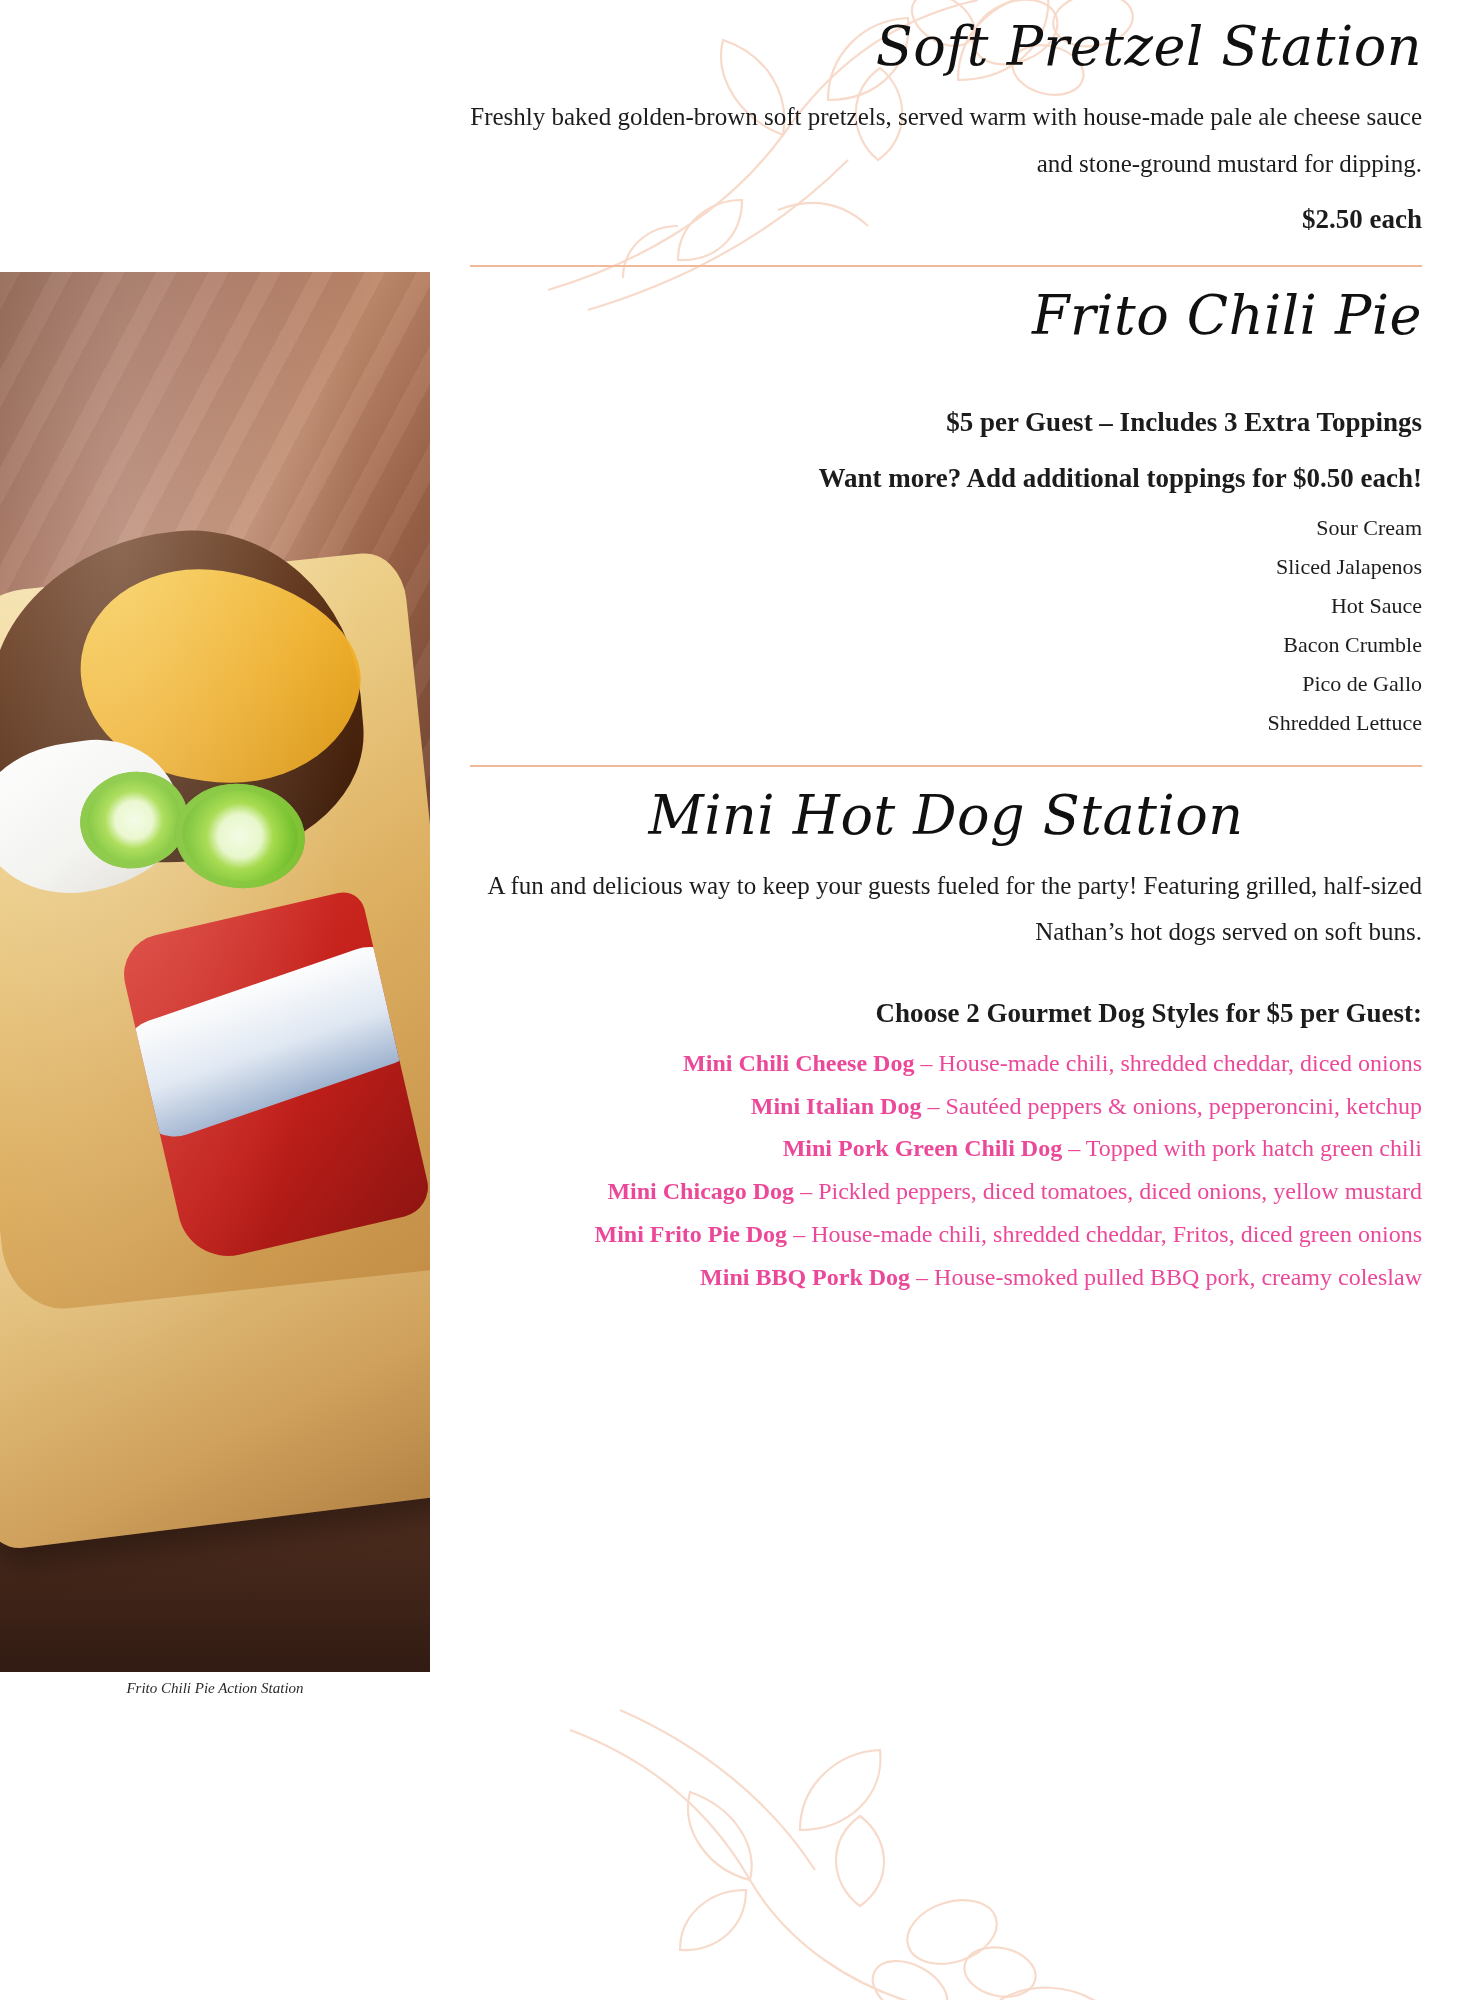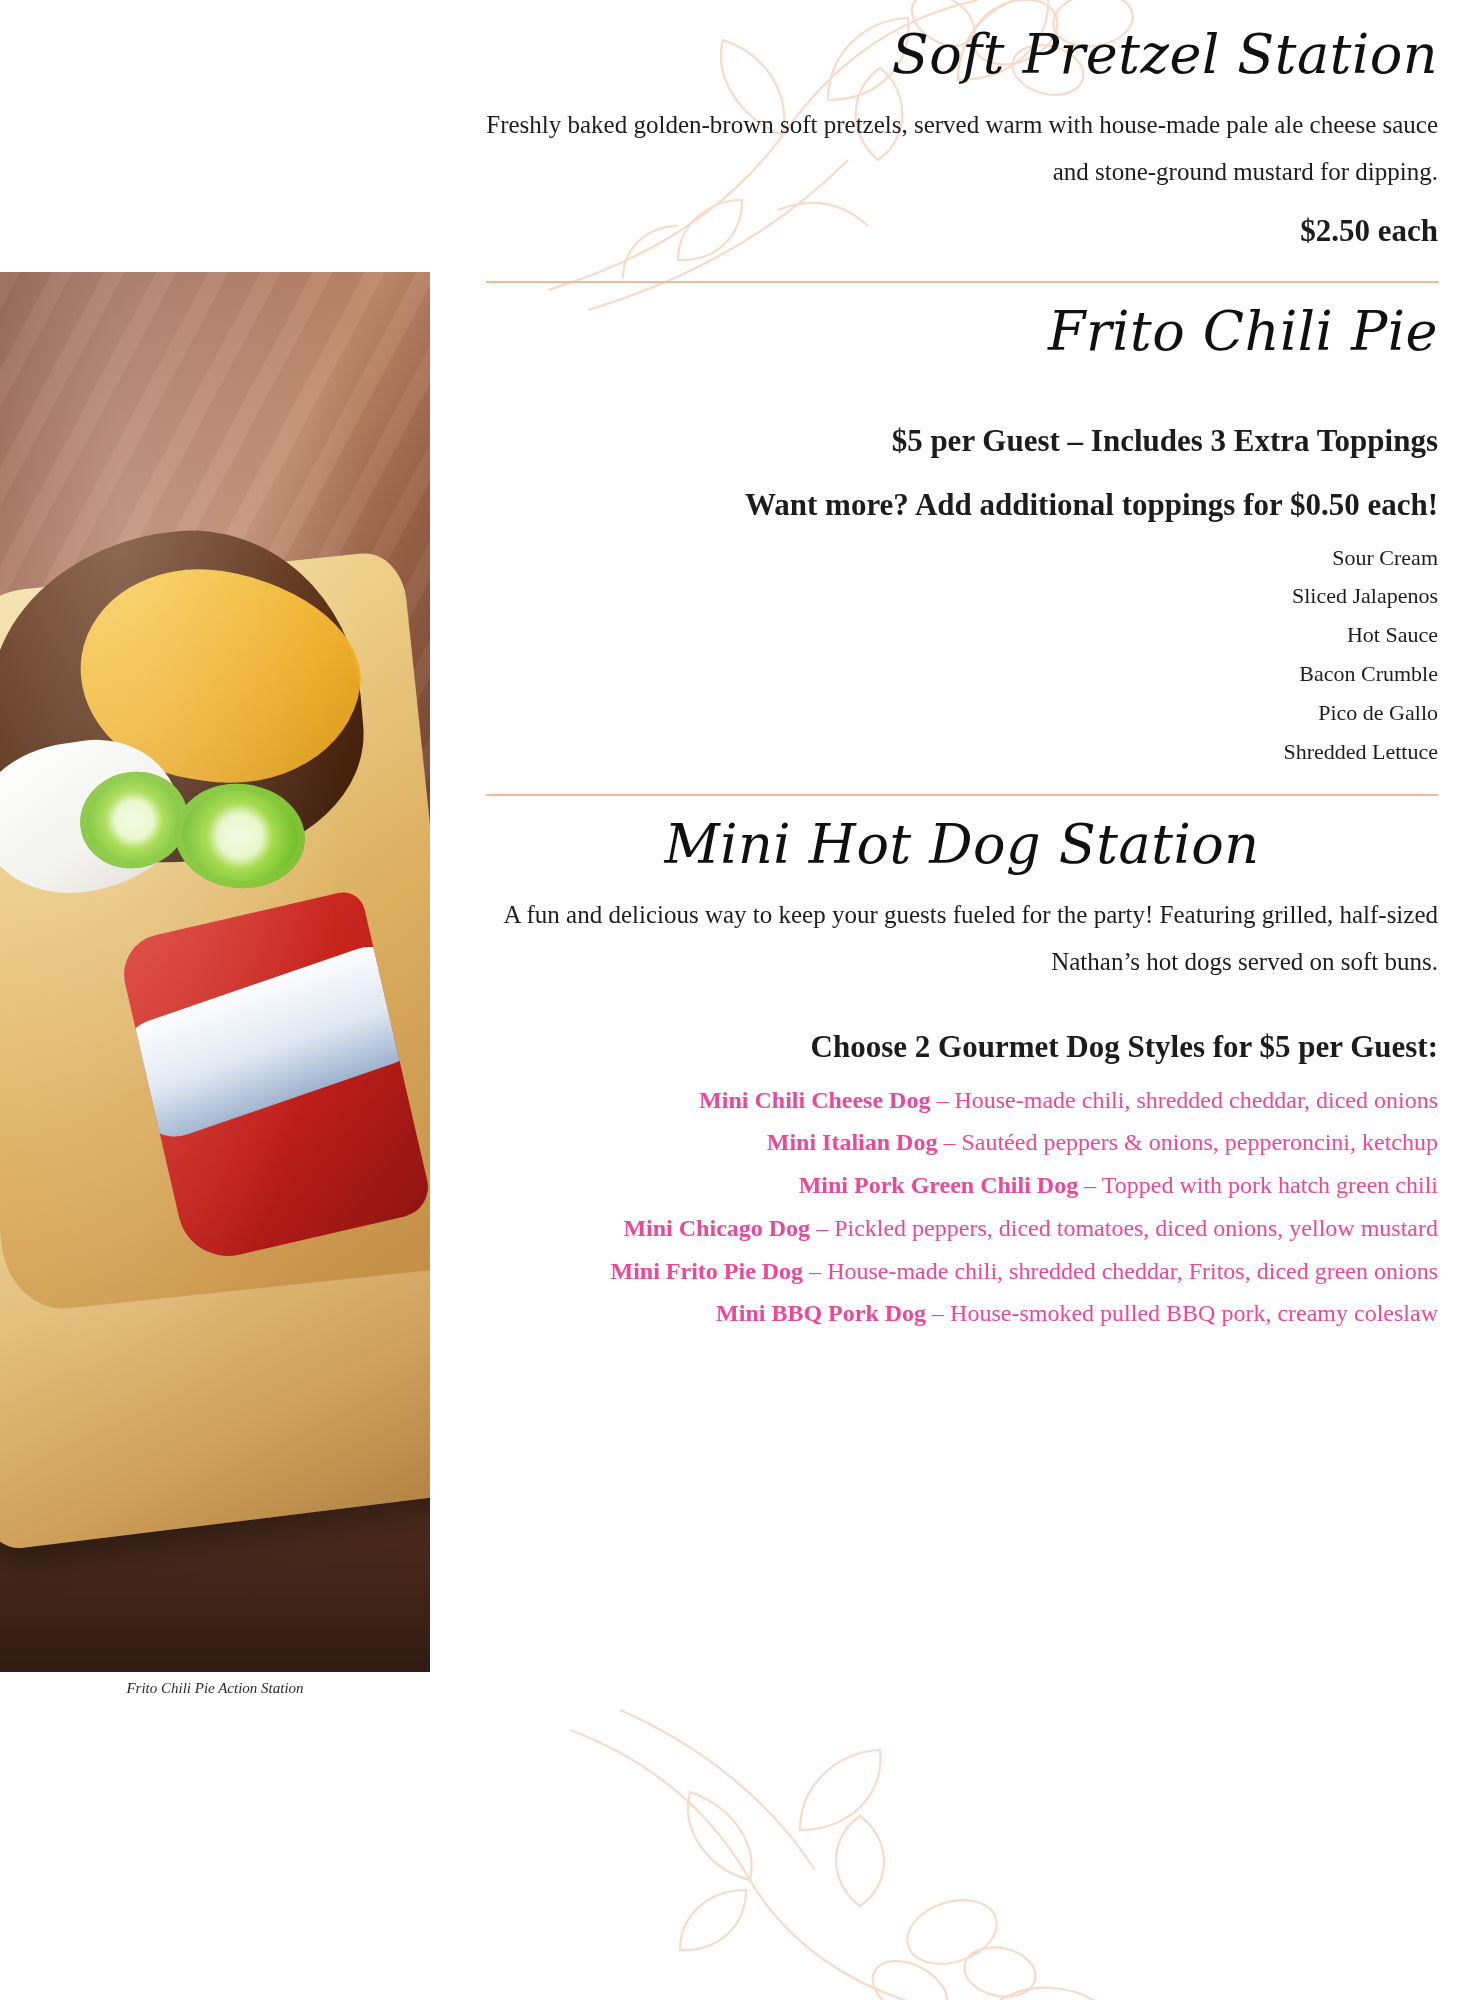--- a/index.html
+++ b/index.html
@@ -176,23 +176,22 @@
     inset: 0;
     background: radial-gradient(ellipse at 28% 18%, rgba(255,255,255,0.25) 0%, rgba(255,255,255,0) 55%);
   }
 
   
   .content {
     position: absolute;
     left: 470px;
     top: 0;
     width: 960px;
-    padding-top: 26px;
+    padding-top: 18px;
     box-sizing: border-box;
-    margin-left: 16px;
   }
 
   .script-title {
     font-family: "DejaVu Serif", serif;
     font-style: italic;
     font-weight: 400;
     font-size: 54px;
     line-height: 1.08;
     letter-spacing: 0.5px;
     color: #101010;
@@ -206,21 +205,21 @@
     font-size: 25px;
     line-height: 1.85;
     color: #1d1d1d;
     text-align: right;
     margin: 0 8px 0 0;
   }
   .body-text.center { text-align: right; }
 
   .price-line {
     font-family: "Liberation Serif", serif;
-    font-size: 31px;
+    font-size: 27px;
     font-weight: bold;
     line-height: 1.8;
     text-align: right;
     margin: 8px 8px 0 0;
   }
 
   .divider {
     border: 0;
     border-top: 2px solid #f0b99a;
     margin: 22px 8px 20px 0;

